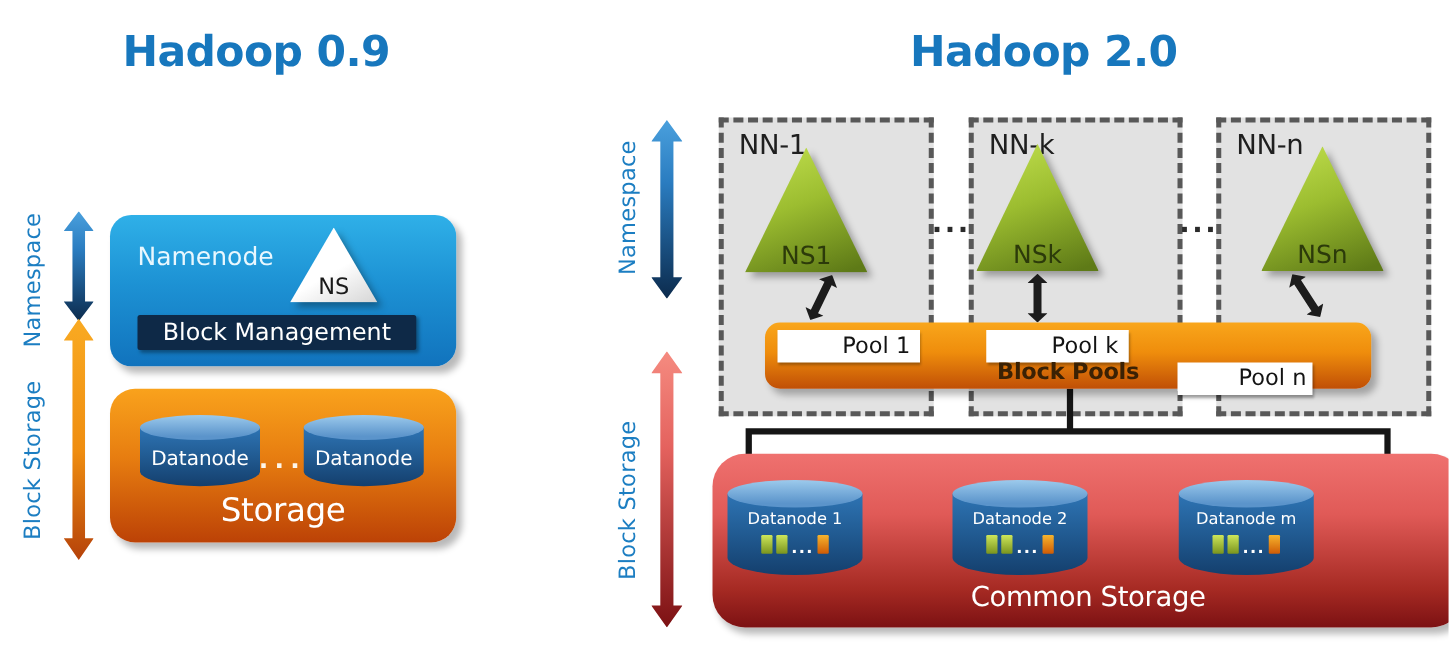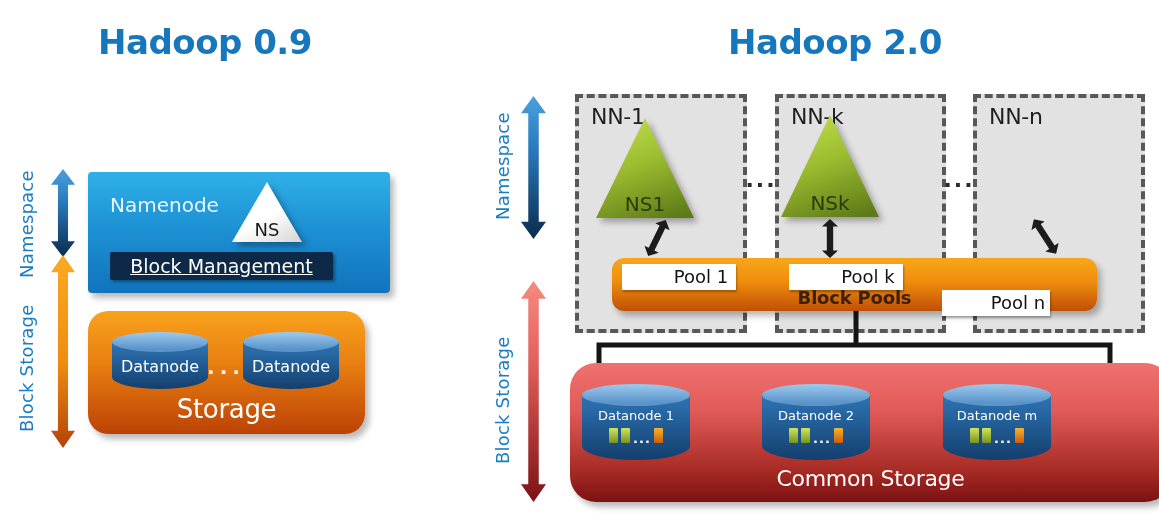--- a/index.html
+++ b/index.html
@@ -23,21 +23,21 @@
   .clip-h12{clip-path:polygon(50% 0,100% 12%,71% 12%,71% 88%,100% 88%,50% 100%,0 88%,29% 88%,29% 12%,0 12%);}
   .clip-h9{clip-path:polygon(50% 0,100% 9%,71% 9%,71% 91%,100% 91%,50% 100%,0 91%,29% 91%,29% 9%,0 9%);}
   .clip-h8{clip-path:polygon(50% 0,100% 8%,71% 8%,71% 92%,100% 92%,50% 100%,0 92%,29% 92%,29% 8%,0 8%);}
 
   
   .sarrow{position:absolute;background:#1c1c1c;
           clip-path:polygon(50% 0,100% 19%,70% 19%,70% 81%,100% 81%,50% 100%,0 81%,30% 81%,30% 19%,0 19%);}
 
   
   .panel{position:absolute;box-shadow:4px 5px 6px rgba(0,0,0,0.28);}
-  .panel-blue{background:linear-gradient(180deg,#2fb0e8 0%,#1d92d4 45%,#1173bd 100%);border-radius:4px;padding-left:25px;}
+  .panel-blue{background:linear-gradient(180deg,#2fb0e8 0%,#1d92d4 45%,#1173bd 100%);border-radius:17px;}
   .panel-orange{background:linear-gradient(180deg,#f9a21c 0%,#e77d10 45%,#bc4206 100%);border-radius:20px;}
   .panel-red{background:linear-gradient(180deg,#ef716f 0%,#e05a57 35%,#a62a23 78%,#7c1113 100%);border-radius:26px;padding-left:16px;}
   .bp-bar{background:linear-gradient(180deg,#f9a61b 0%,#ef8d0c 45%,#c04f06 100%);border-radius:12px;}
 
   .navy-bar{position:absolute;background:#0e2947;color:#ffffff;font-size:19px;text-align:center;
             border-radius:2px;box-shadow:2px 2px 3px rgba(0,0,0,0.35);}
 
   .dashed-box{position:absolute;background:#e2e2e2;border:4px dashed #585858;box-sizing:border-box;}
   .nn-label{position:absolute;left:12px;top:6px;font-size:22px;color:#1f1f1f;letter-spacing:-0.3px;}
 
@@ -86,21 +86,21 @@
   <div class="abs vlabel" style="left:16px;top:292px;width:28px;height:152px;">Block Storage</div>
   <div class="varrow arrow-orange clip-h9" style="left:51px;top:255px;width:24px;height:193px;"></div>
 
   <div class="panel panel-blue" style="left:88px;top:172px;width:277px;height:121px;">
     <div class="abs" style="left:22px;top:21px;font-size:20px;color:#e8f7fe;">Namenode</div>
     <div class="tri-wrap" style="left:144px;top:10px;width:70px;height:60px;">
       <div class="tri tri-white">
         <div class="tri-label-ns">NS</div>
       </div>
     </div>
-    <div class="navy-bar" style="left:22px;top:80px;width:223px;height:28px;line-height:28px;text-decoration:underline;">Block Management</div>
+    <div class="navy-bar" style="left:22px;top:80px;width:223px;height:28px;line-height:28px;">Block Management</div>
   </div>
 
   <div class="panel panel-orange" style="left:88px;top:311px;width:277px;height:123px;">
     <div class="cyl" style="left:24px;top:21px;width:96px;height:57px;">
       <div class="cyl-body" style="top:10px;border-radius:0 0 48px 48px / 0 0 12px 12px;"></div>
       <div class="cyl-top" style="height:20px;"></div>
       <div class="cyl-label" style="top:25px;font-size:16px;">Datanode</div>
     </div>
     <div class="white-dots" style="left:119px;top:44px;width:38px;">...</div>
     <div class="cyl" style="left:155px;top:21px;width:96px;height:57px;">
@@ -132,20 +132,25 @@
   <div class="tri-wrap" style="left:596px;top:118px;width:98px;height:100px;z-index:2;">
     <div class="tri tri-green">
       <div class="tri-label">NS1</div>
     </div>
   </div>
   <div class="tri-wrap" style="left:781px;top:115px;width:98px;height:102px;z-index:2;">
     <div class="tri tri-green">
       <div class="tri-label">NSk</div>
     </div>
   </div>
+  <div class="tri-wrap" style="left:1009px;top:117px;width:98px;height:100px;z-index:2;">
+    <div class="tri tri-green">
+      <div class="tri-label">NSn</div>
+    </div>
+  </div>
 
   <div class="dots-sep" style="left:745px;top:172px;width:32px;">···</div>
   <div class="dots-sep" style="left:943px;top:172px;width:32px;">···</div>
 
   <div class="sarrow" style="left:649px;top:218px;width:16px;height:40px;transform:rotate(26deg);z-index:4;"></div>
   <div class="sarrow" style="left:822px;top:219px;width:16px;height:39px;z-index:4;"></div>
   <div class="sarrow" style="left:1037px;top:216px;width:16px;height:41px;transform:rotate(-33deg);z-index:4;"></div>
 
   <svg class="overlay" width="1159" height="516" viewBox="0 0 1159 516" style="z-index:2;">
     <path d="M856 311 L856 345 M599 372 L599 345 L1110 345 L1110 372" stroke="#151515" stroke-width="5" fill="none"></path>

